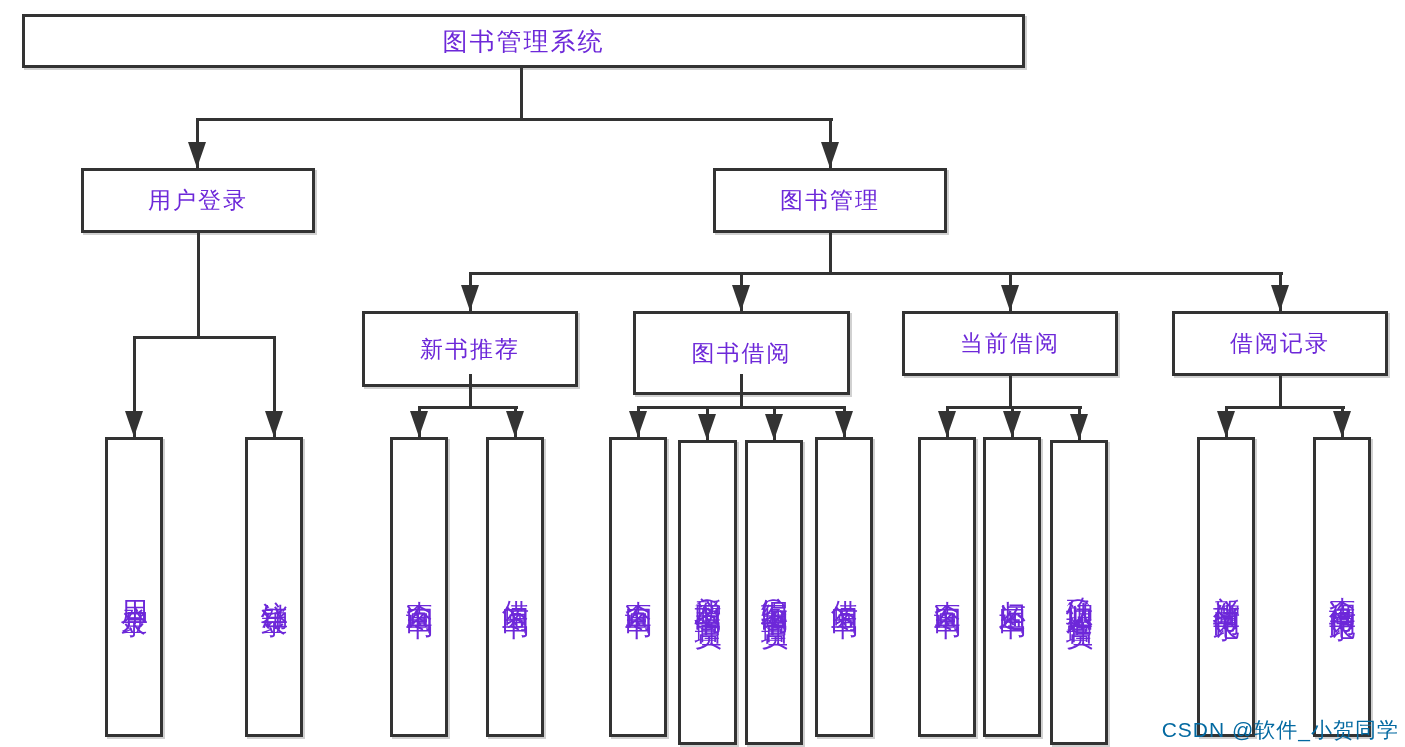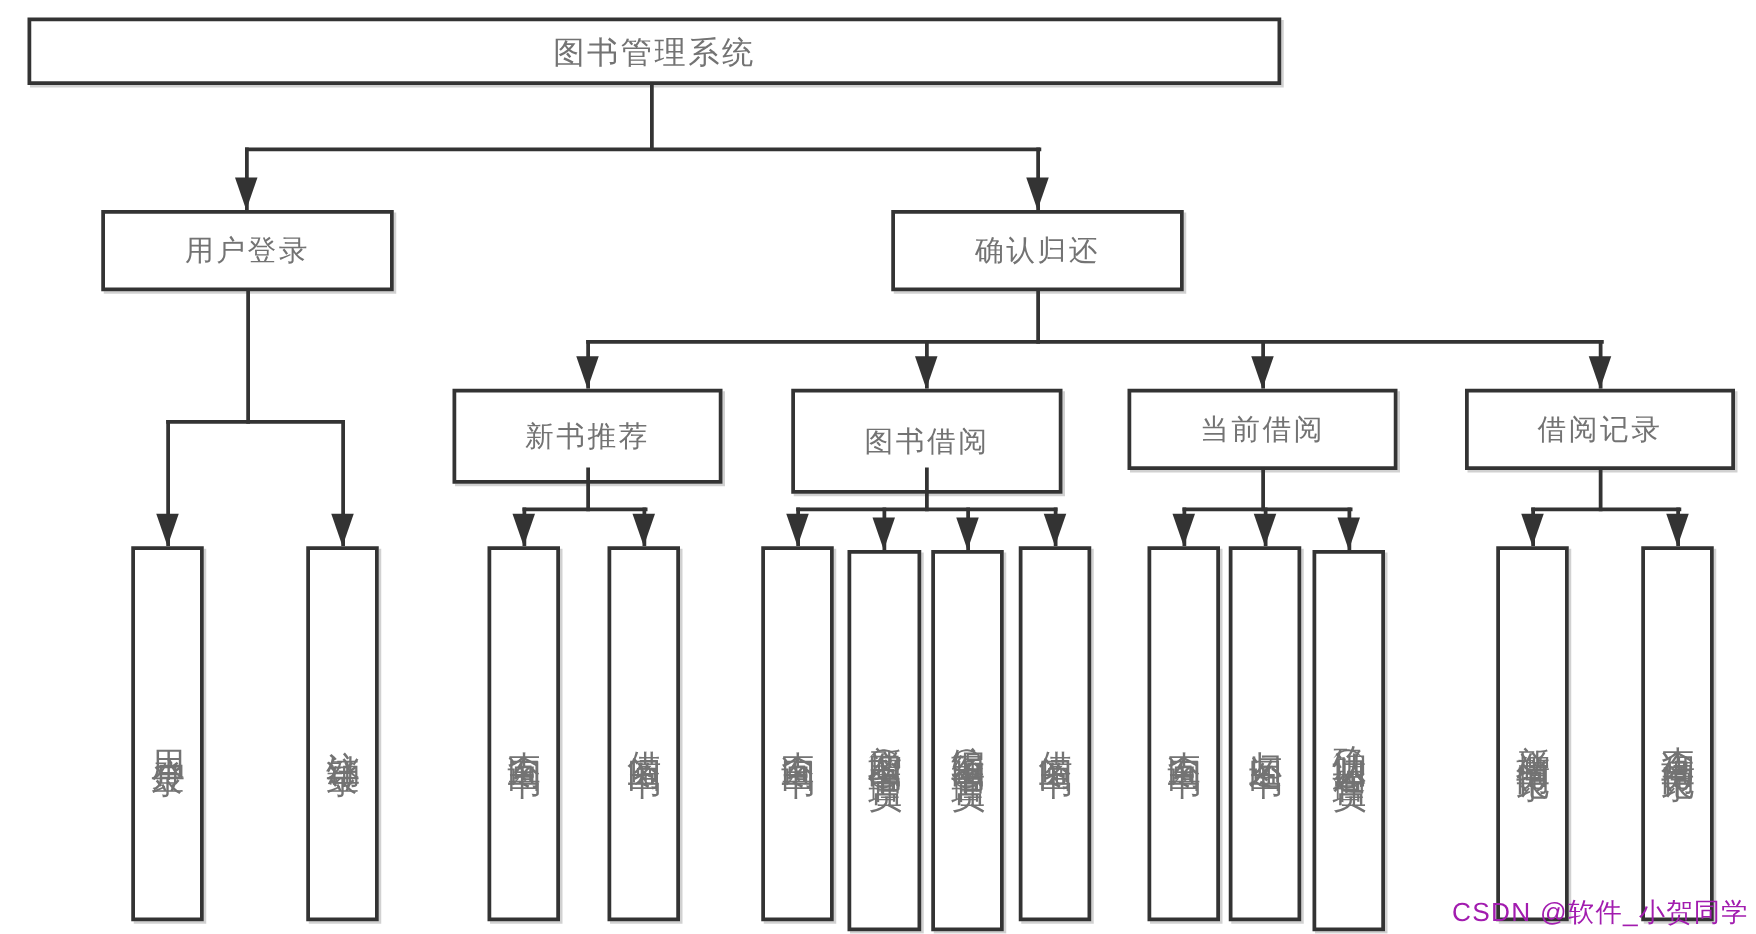--- a/index.html
+++ b/index.html
@@ -1,55 +1,55 @@
 <!DOCTYPE html>
 <html><head>
 <meta charset="utf-8">
 <style>
   html,body{margin:0;padding:0;background:#ffffff;}
   body{font-family:"Liberation Sans","DejaVu Sans",sans-serif;}
   #canvas{position:relative;width:1405px;height:747px;background:#ffffff;overflow:hidden;}
 
   
   .node{position:absolute;box-sizing:border-box;background:#ffffff;
-        border:3px solid #333333;color:#737373;
+        border:3px solid #333333;color:#6d28d9;
         display:flex;align-items:center;justify-content:center;
         box-shadow:2px 2px 0 rgba(0,0,0,0.18);}
   .node-h{font-size:23px;letter-spacing:2px;white-space:nowrap;}
   .node-root{font-size:25px;}
   .node-v{writing-mode:vertical-rl;text-orientation:mixed;
           font-size:27px;letter-spacing:4px;line-height:1;}
 
   
   .v{position:absolute;width:3px;background:#333333;}
   .h{position:absolute;height:3px;background:#333333;}
   .arr{position:absolute;width:0;height:0;
        border-left:9px solid transparent;border-right:9px solid transparent;
        border-top:26px solid #333333;}
 
   
   #watermark{position:absolute;top:716px;right:6px;font-size:21px;
-             color:#a21caf;letter-spacing:1px;white-space:nowrap;z-index:5;}
+             color:#0369a1;letter-spacing:1px;white-space:nowrap;z-index:5;}
 </style>
 </head>
 <body>
 
 <div id="canvas">
 
   <div class="node node-h node-root" style="left:22px;top:14px;width:1003px;height:54px;">图书管理系统</div>
 
   <div class="v" style="left:520px;top:66px;height:54px;"></div>
   <div class="h" style="left:196px;top:118px;width:637px;"></div>
   <div class="v" style="left:196px;top:118px;height:50px;"></div>
   <div class="arr" style="left:188px;top:142px;"></div>
   <div class="v" style="left:829px;top:118px;height:50px;"></div>
   <div class="arr" style="left:821px;top:142px;"></div>
 
   <div class="node node-h" style="left:81px;top:168px;width:234px;height:65px;">用户登录</div>
-  <div class="node node-h" style="left:713px;top:168px;width:234px;height:65px;">确认归还</div>
+  <div class="node node-h" style="left:713px;top:168px;width:234px;height:65px;">图书管理</div>
 
   <div class="v" style="left:197px;top:231px;height:108px;"></div>
   <div class="h" style="left:133px;top:336px;width:143px;"></div>
   <div class="v" style="left:133px;top:336px;height:101px;"></div>
   <div class="arr" style="left:125px;top:411px;"></div>
   <div class="v" style="left:273px;top:336px;height:101px;"></div>
   <div class="arr" style="left:265px;top:411px;"></div>
 
   <div class="v" style="left:829px;top:231px;height:44px;"></div>
   <div class="h" style="left:469px;top:272px;width:814px;"></div>

